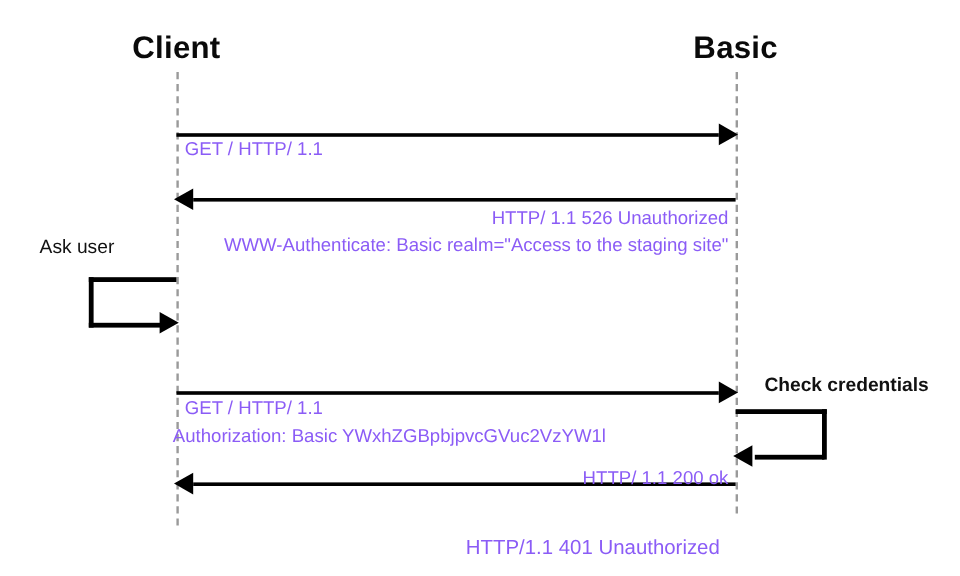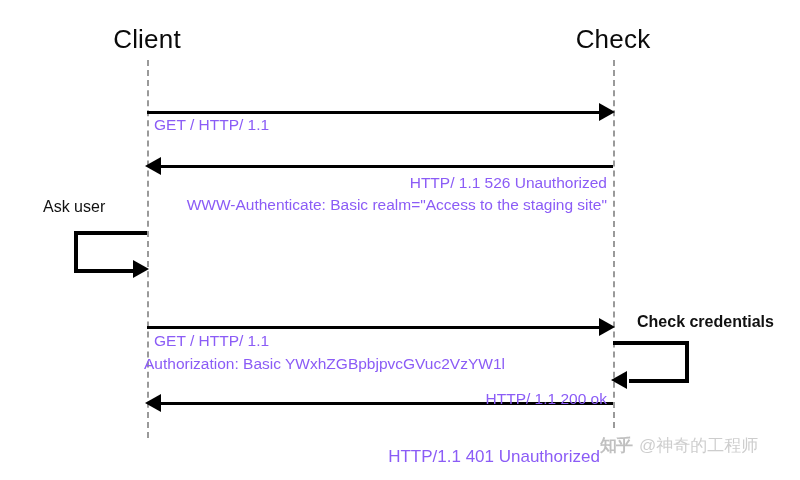--- a/index.html
+++ b/index.html
@@ -15,21 +15,21 @@
     position: relative;
     width: 800px;
     height: 480px;
     background: #ffffff;
     overflow: hidden;
   }
   
   .actor-title {
     position: absolute;
     font-size: 26px;
-    font-weight: 400;
+    font-weight: 700;
     letter-spacing: 0.2px;
     color: #0a0a0a;
     white-space: nowrap;
     text-align: center;
     transform: translateX(-50%);
   }
   
   .lifeline {
     position: absolute;
     width: 0;
@@ -111,35 +111,35 @@
     white-space: nowrap;
     line-height: 1;
   }
 </style>
 </head>
 <body>
 
 <div id="canvas">
 
   <div class="actor-title" style="left:147px; top:24px;">Client</div>
-  <div class="actor-title" style="left:613px; top:24px;">Check</div>
+  <div class="actor-title" style="left:613px; top:24px;">Basic</div>
 
   <div class="lifeline" style="left:147px; top:60px; height:378px;"></div>
   <div class="lifeline" style="left:613px; top:60px; height:368px;"></div>
 
   <div class="msg-line" style="left:147px; top:111px; width:452px;"></div>
   <div class="arrowhead right" style="left:599px; top:103px;"></div>
   <div class="msg-label" style="left:154px; top:114px;">GET / HTTP/ 1.1</div>
 
   <div class="msg-line" style="left:161px; top:165px; width:452px;"></div>
   <div class="arrowhead left" style="left:145px; top:157px;"></div>
   <div class="msg-label right-align" style="left:607px; top:172px;">HTTP/ 1.1 526 Unauthorized</div>
   <div class="msg-label right-align" style="left:607px; top:194px;">WWW-Authenticate: Basic realm="Access to the staging site"</div>
 
-  <div class="note-label" style="left:43px; top:198px;">Ask user</div>
+  <div class="note-label" style="left:33px; top:198px;">Ask user</div>
   <div class="selfloop" style="left:74px; top:231px; width:75px; height:44px;">
     <div class="seg h" style="left:0px;  top:0px;  width:73px;"></div>
     <div class="seg v" style="left:0px;  top:0px;  height:42px;"></div>
     <div class="seg h" style="left:0px;  top:38px; width:60px;"></div>
   </div>
   <div class="arrowhead right" style="left:133px; top:260px;"></div>
 
   <div class="msg-line" style="left:147px; top:326px; width:452px;"></div>
   <div class="arrowhead right" style="left:599px; top:318px;"></div>
   <div class="msg-label" style="left:154px; top:330px;">GET / HTTP/ 1.1</div>
@@ -152,18 +152,14 @@
     <div class="seg h" style="left:16px; top:38px; width:58px;"></div>
   </div>
   <div class="arrowhead left" style="left:611px; top:371px;"></div>
 
   <div class="msg-line" style="left:161px; top:402px; width:452px;"></div>
   <div class="arrowhead left" style="left:145px; top:394px;"></div>
   <div class="msg-label right-align" style="left:607px; top:388px;">HTTP/ 1.1  200 ok</div>
 
   <div class="msg-label center-align" style="left:494px; top:446px; font-size:17px;">HTTP/1.1   401 Unauthorized</div>
 
-  <div class="watermark" style="left:600px; top:437px;">
-    <span class="zhihu-logo">知乎</span>
-    <span class="wm-user">@神奇的工程师</span>
-  </div>
 
 </div>
 
 </body></html>

